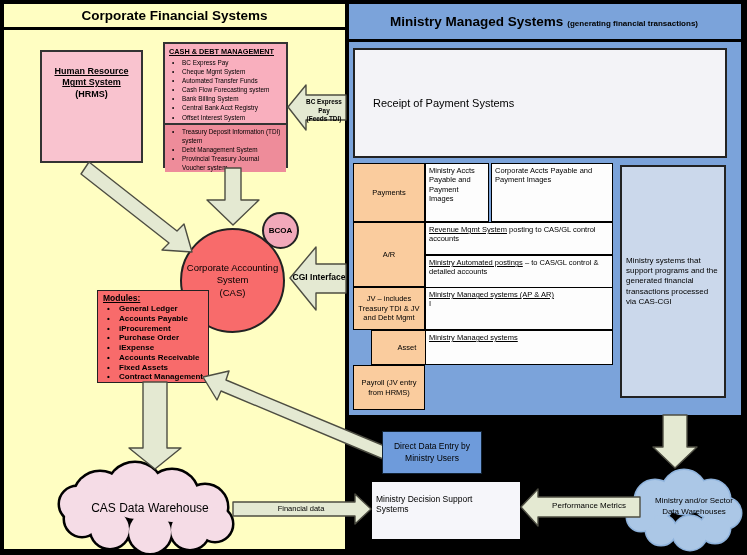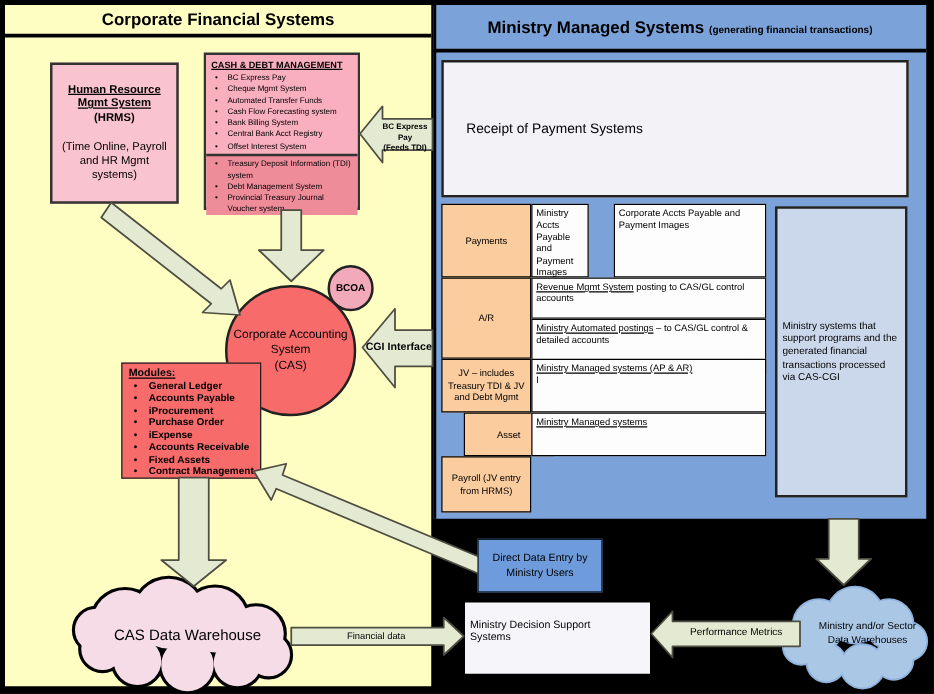--- a/index.html
+++ b/index.html
@@ -87,21 +87,20 @@
   <div class="abs panel-header" id="cfs-header">
     <span>Corporate Financial Systems</span>
   </div>
   <div class="abs panel-header" id="mms-header">
     <span class="big">Ministry Managed Systems</span>
     <span class="small">(generating financial transactions)</span>
   </div>
 
   <div class="abs dotsP" id="hrms-box">
     <div class="t"><span class="u">Human Resource Mgmt System</span><span> (HRMS)</span></div>
-    <div class="sub">(Time Online, Payroll and HR Mgmt systems)</div>
   </div>
 
   <div class="abs" id="cash-box">
     <div id="cash-top" class="dotsP">
       <div class="cash-title">CASH &amp; DEBT MANAGEMENT</div>
       <div class="blt">BC Express Pay</div>
       <div class="blt">Cheque Mgmt System</div>
       <div class="blt">Automated Transfer Funds</div>
       <div class="blt">Cash Flow Forecasting system</div>
       <div class="blt">Bank Billing System</div>
@@ -135,21 +134,21 @@
     <div class="blt">Contract Management</div>
   </div>
 
   <div class="abs" id="receipt-box">
     <span>Receipt of Payment Systems</span>
   </div>
 
   <div class="abs tcell tlabel" style="left:353px;top:163px;width:72px;height:59px;">
       <span>Payments</span>
     </div>
-  <div class="abs tcell tdata" style="left:425px;top:163px;width:46px;height:59px;"><span>Ministry Accts Payable and Payment Images</span></div>
+  <div class="abs tcell tdata" style="left:425px;top:163px;width:64px;height:59px;"><span>Ministry Accts Payable and Payment Images</span></div>
   <div class="abs tcell tdata" style="left:491px;top:163px;width:122px;height:59px;"><span>Corporate Accts Payable and Payment Images</span></div>
 
   <div class="abs tcell tdata" style="left:425px;top:222px;width:188px;height:33px;"><span class="u">Revenue Mgmt System</span><span> posting to CAS/GL control accounts</span></div>
   <div class="abs tcell tlabel" style="left:353px;top:222px;width:72px;height:65px;">
       <span>A/R</span>
     </div>
   <div class="abs tcell tdata" style="left:425px;top:255px;width:188px;height:44px;"><span class="u">Ministry Automated postings</span><span> – to CAS/GL control &amp; detailed accounts</span></div>
 
   <div class="abs tcell tlabel" style="left:353px;top:287px;width:72px;height:43px;">
       <span>JV – includes Treasury TDI &amp; JV and Debt Mgmt</span>

